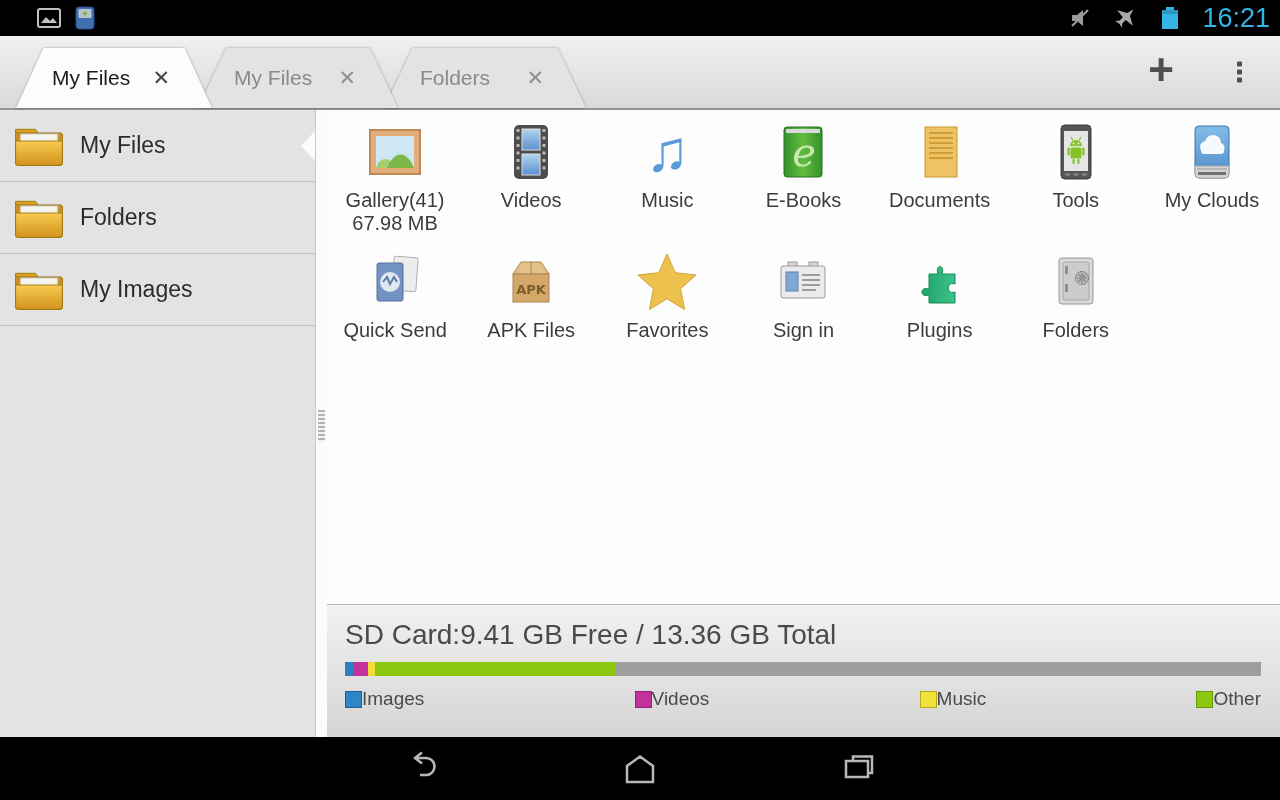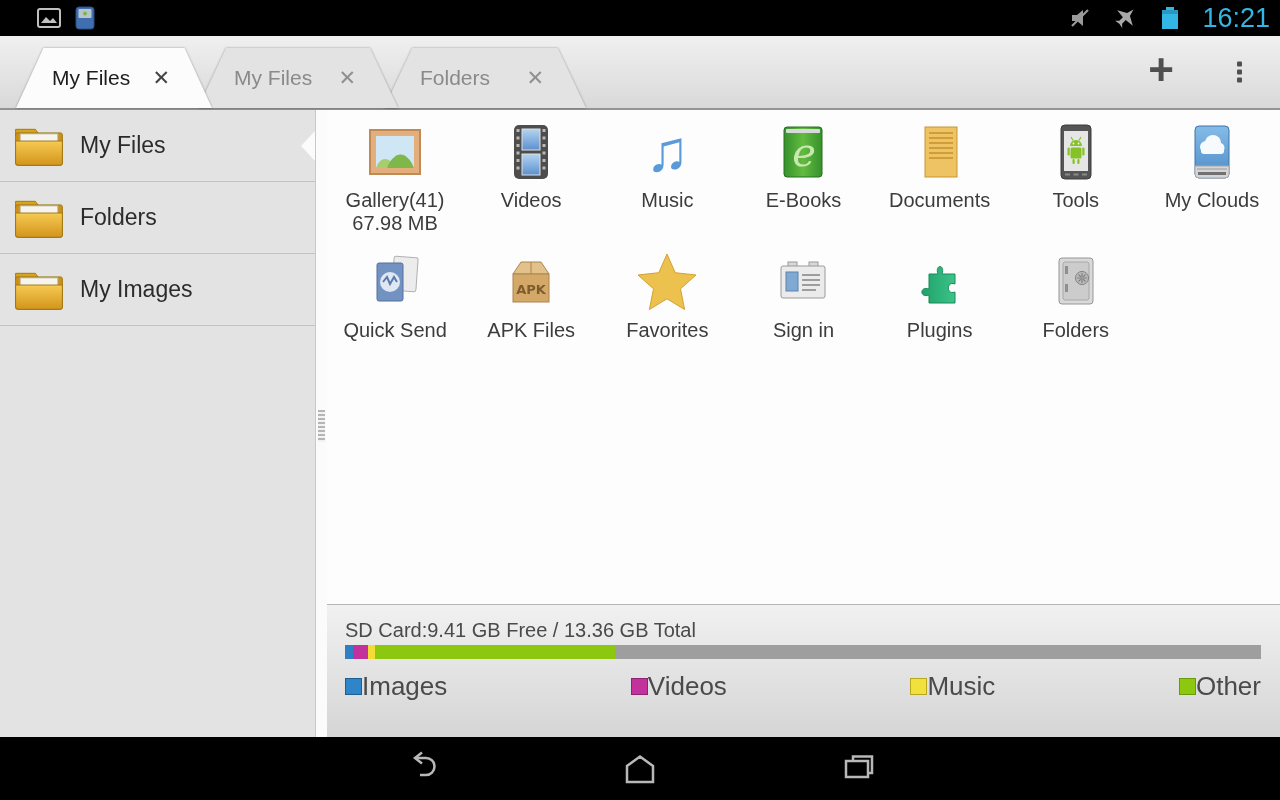--- a/index.html
+++ b/index.html
@@ -46,27 +46,27 @@
   .content { flex:1; display:flex; flex-direction:column; background:#fdfdfd; }
   .grid { flex:1; display:grid; grid-template-columns:repeat(7,1fr); grid-auto-rows:130px; align-content:start; padding-top:8px; }
   .tile { display:flex; flex-direction:column; align-items:center; padding-top:2px; }
   .tile svg, .tile .glyph-icon { flex:0 0 auto; }
   .tlabel { font-size:20px; line-height:23px; color:#3c3c3c; text-align:center; margin-top:5px; }
   .tlabel.sub { margin-top:0; }
   .glyph-icon { width:64px; height:64px; font-size:58px; line-height:62px; text-align:center; color:#5b9ad8; }
 
   
   .storage-panel { height:133px; background:linear-gradient(#f1f1f1,#d5d5d5); border-top:1px solid #b5b5b5; padding:14px 19px 0 18px; }
-  .storage-text { font-size:20px; color:#4a4a4a; margin-bottom:3px; }
+  .storage-text { font-size:28px; color:#4a4a4a; margin-bottom:11px; }
   .storage-bar { height:14px; display:flex; background:#9e9e9e; margin-bottom:12px; }
   .storage-bar div { height:100%; }
   .legend { display:flex; justify-content:space-between; }
   .legend-item { display:flex; align-items:center; }
   .legend-swatch { width:17px; height:17px; border:1px solid #888; }
-  .legend-label { font-size:26px; color:#4a4a4a; }
+  .legend-label { font-size:19px; color:#4a4a4a; }
 
   
   .nav-bar { height:63px; background:#000; display:flex; justify-content:center; align-items:center; gap:183px; }
   .nav-btn { width:36px; height:36px; display:flex; align-items:center; justify-content:center; }
 </style>
 </head>
 <body>
 
 <svg width="0" height="0" style="position:absolute">
   <defs>

